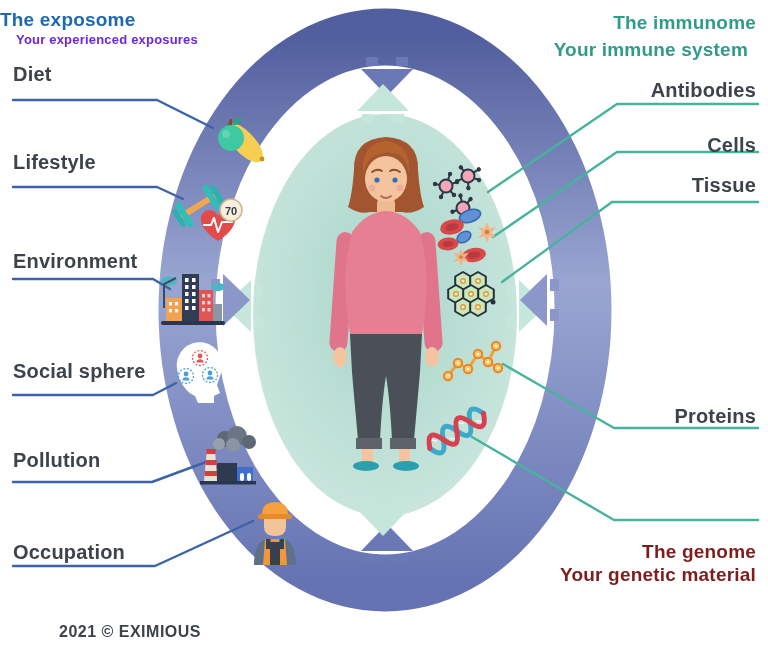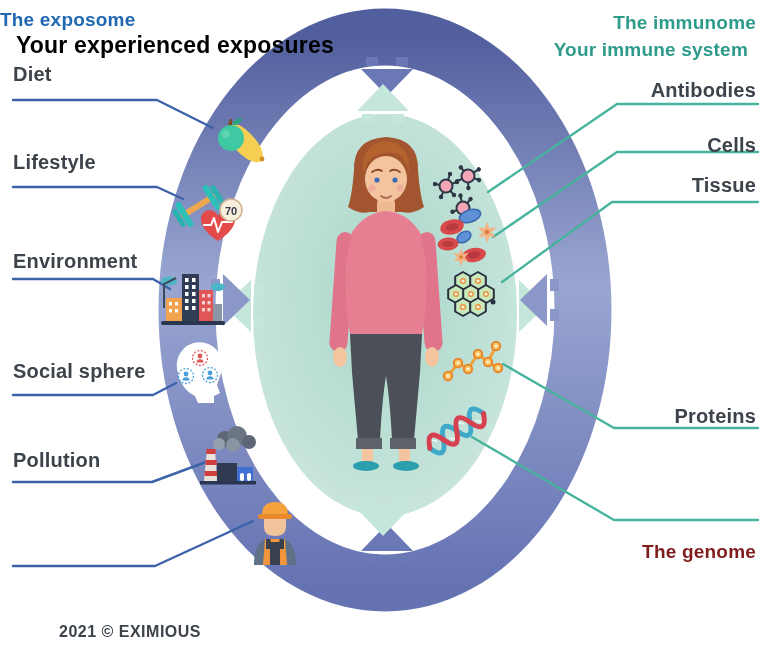--- a/index.html
+++ b/index.html
@@ -3,21 +3,21 @@
 <meta charset="utf-8">
 <style>
   html,body{margin:0;padding:0;background:#ffffff;}
   .stage{
     position:relative;width:768px;height:654px;background:#ffffff;overflow:hidden;
     font-family:"Liberation Sans",sans-serif;
   }
   .stage svg.gfx{position:absolute;left:0;top:0;}
   .t{position:absolute;font-weight:700;line-height:1.1;white-space:nowrap;letter-spacing:.2px;}
   .blue1{color:#2168b2;font-size:19px;}
-  .blue2{color:#000000;font-size:23px;}
+  .blue2{color:#6d28d9;font-size:13px;}
   .teal1{color:#2f9c8b;font-size:19px;text-align:right;}
   .green1{color:#7f1d1d;font-size:19px;text-align:right;}
   .lbl{color:#3c434b;font-size:20px;}
   .rlbl{color:#3c434b;font-size:20px;text-align:right;}
   .footer{color:#3c434b;font-size:16px;letter-spacing:.5px;margin-left:43px;}
   .badge-text{font:700 11px "Liberation Sans",sans-serif;fill:#333b4e;}
 </style>
 </head>
 <body>
 
@@ -315,22 +315,24 @@
   <div class="t blue2" style="left:16px;top:33px;">Your experienced exposures</div>
 
   <div class="t teal1" style="right:12px;top:13px;">The immunome</div>
   <div class="t teal1" style="right:20px;top:40px;margin-left:36px;">Your immune system</div>
 
   <div class="t lbl" style="left:13px;top:63px;">Diet</div>
   <div class="t lbl" style="left:13px;top:151px;">Lifestyle</div>
   <div class="t lbl" style="left:13px;top:250px;">Environment</div>
   <div class="t lbl" style="left:13px;top:360px;">Social sphere</div>
   <div class="t lbl" style="left:13px;top:449px;">Pollution</div>
+  <div class="t lbl" style="left:13px;top:541px;">Occupation</div>
 
   <div class="t rlbl" style="right:12px;top:79px;">Antibodies</div>
   <div class="t rlbl" style="right:12px;top:126px;margin-top:8px;">Cells</div>
   <div class="t rlbl" style="right:12px;top:174px;">Tissue</div>
   <div class="t rlbl" style="right:12px;top:405px;">Proteins</div>
 
   <div class="t green1" style="right:12px;top:542px;">The genome</div>
+  <div class="t green1" style="right:12px;top:565px;">Your genetic material</div>
 
   <div class="t footer" style="left:16px;top:623px;">2021 © EXIMIOUS</div>
 </div>
 
 </body></html>

